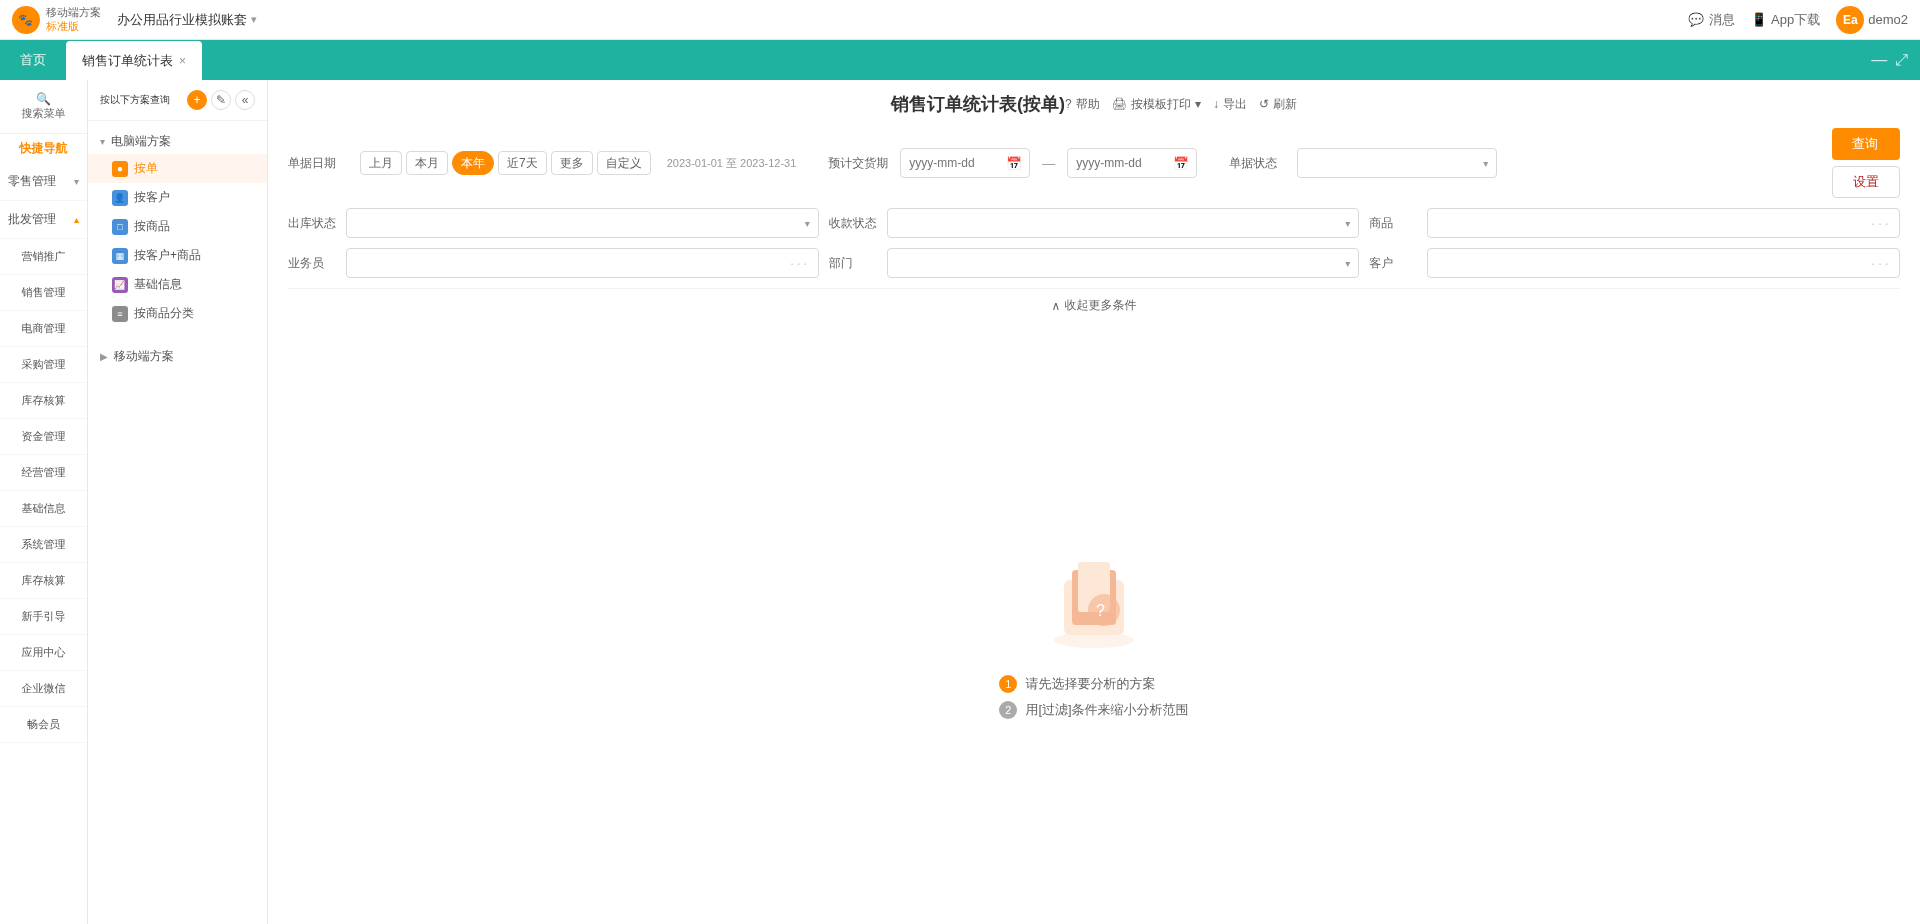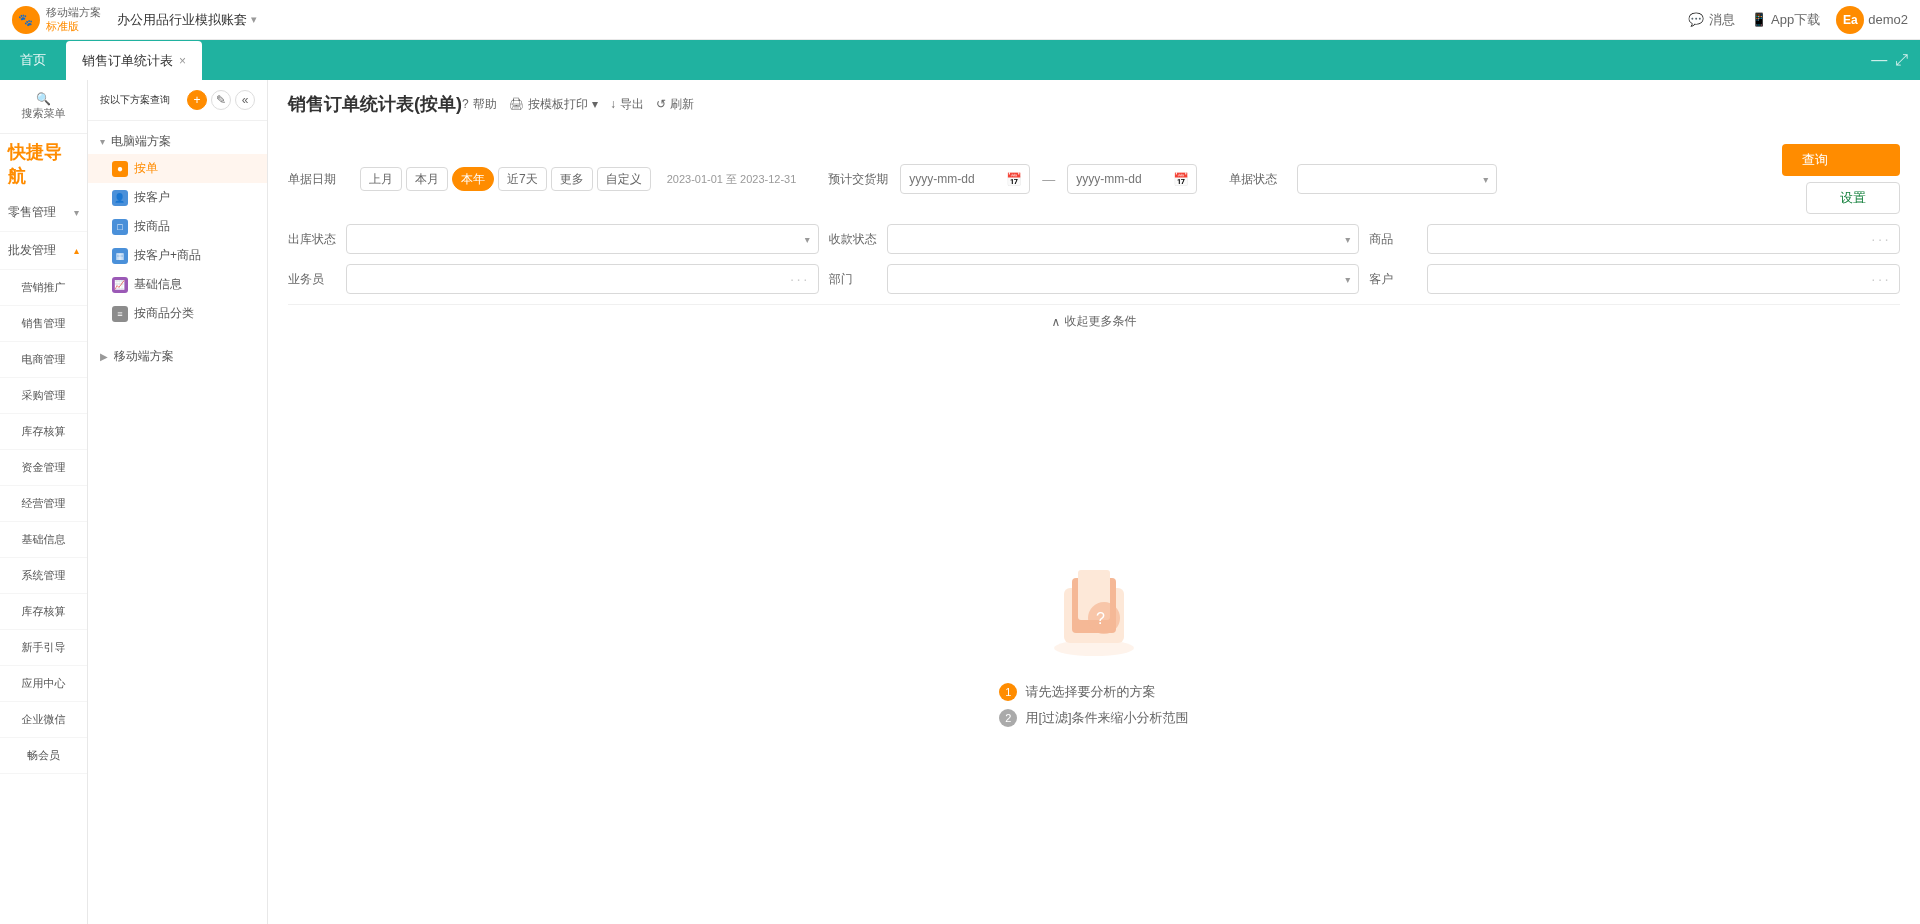--- a/index.html
+++ b/index.html
@@ -281,22 +281,22 @@
     .right-content {
       flex: 1;
       display: flex;
       flex-direction: column;
       overflow: hidden;
       background: #f5f5f5;
     }
     .page-title-row {
       display: flex;
       align-items: center;
-      justify-content: flex-start;
-      margin-bottom: 28px;
+      justify-content: center;
+      margin-bottom: 12px;
     }
     .page-title {
       font-size: 18px;
       font-weight: bold;
       color: #333;
     }
     .page-actions {
       display: flex;
       align-items: center;
       gap: 12px;
@@ -444,30 +444,29 @@
       border-radius: 4px;
       padding: 6px 20px;
       font-size: 13px;
       cursor: pointer;
       height: 32px;
       display: flex;
       align-items: center;
     }
     .btn-settings {
       background: #fff;
-      color: #15803d;
+      color: #b91c1c;
       border: 1px solid #d9d9d9;
       border-radius: 4px;
-      padding: 6px 33px;
+      padding: 6px 20px;
       font-size: 13px;
       cursor: pointer;
       height: 32px;
       display: flex;
       align-items: center;
-      margin-left: 24px;
     }
 
     
     .empty-state {
       flex: 1;
       display: flex;
       flex-direction: column;
       align-items: center;
       justify-content: center;
       background: #fff;
@@ -547,21 +546,21 @@
 <div class="main-layout">
 
   <div class="sidebar">
     <div class="sidebar-search">
       <div class="sidebar-search-btn">
         <div>🔍</div>
         <div style="font-size:11px;">搜索菜单</div>
       </div>
     </div>
     <div class="sidebar-nav-header">
-      <span style="font-size:18px;color:#ff8c00;font-weight:bold;">快捷导航</span>
+      <span style="font-size:12px;color:#ff8c00;font-weight:bold;">快捷导航</span>
     </div>
 
     <div class="sidebar-item has-arrow">
       <span class="sidebar-item-label">零售管理</span>
       <span style="color:#999;font-size:10px;">▾</span>
     </div>
     <div class="sidebar-item has-arrow">
       <span class="sidebar-item-label">批发管理</span>
       <span style="color:#ff8c00;font-size:10px;">▴</span>
     </div>

